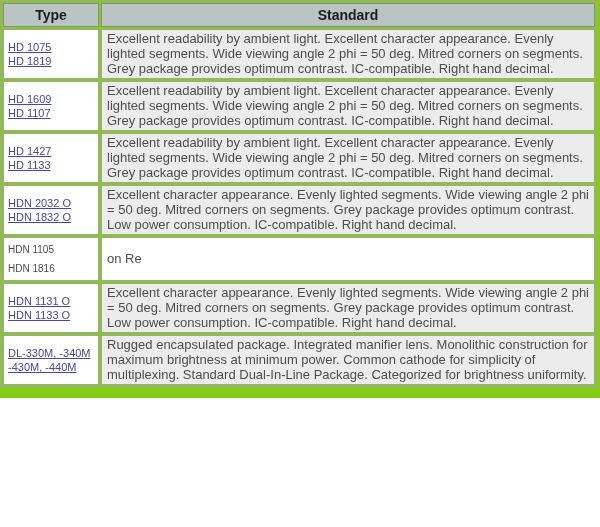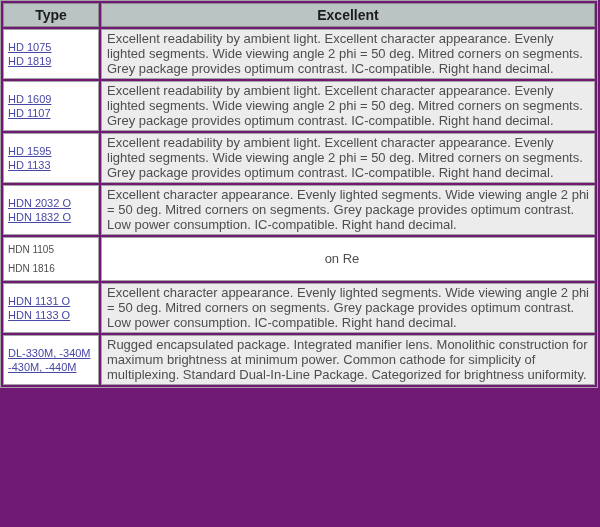--- a/index.html
+++ b/index.html
@@ -3,23 +3,23 @@
 <meta charset="utf-8">
 <style>
   html, body {
     margin: 0;
     padding: 0;
     background: #ffffff;
     font-family: "Liberation Sans", sans-serif;
   }
   .page {
     width: 600px;
-    height: 527px;
+    height: 398px;
     overflow: hidden;
-    background: #701a75;
+    background: #84cc16;
   }
   table.products {
     width: 598px;
     border-collapse: separate;
     border-spacing: 2px;
     border: 1px solid var(--border, #9f9f9f);
     table-layout: fixed;
     margin: 0;
   }
   col.type-col { width: 96px; }
@@ -62,59 +62,59 @@
     vertical-align: top;
     padding: 1px 3px 2px 5px;
     font-size: 13px;
     line-height: 15px;
     color: var(--text, #4e4e4e);
     margin-left: 17px;
   }
   td.features.plain {
     background: #ffffff;
     vertical-align: middle;
-    text-align: center;
+    text-align: left;
     padding-right: 17px;
     white-space: nowrap;
   }
 </style>
 </head>
 <body>
 
 <div class="page">
   <table class="products">
     <colgroup>
       <col class="type-col">
       <col>
     </colgroup>
     <tbody>
         <tr>
       <th>Type</th>
-      <th>Excellent</th>
+      <th>Standard</th>
     </tr>
 
     <tr>
       <td class="type">
         <a>HD 1075</a>
         <a>HD 1819</a>
       </td>
       <td class="features">Excellent readability by ambient light. Excellent character appearance. Evenly lighted segments. Wide viewing angle 2 phi = 50 deg. Mitred corners on segments. Grey package provides optimum contrast. IC-compatible. Right hand decimal.</td>
     </tr>
 
     <tr>
       <td class="type">
         <a>HD 1609</a>
         <a>HD 1107</a>
       </td>
       <td class="features">Excellent readability by ambient light. Excellent character appearance. Evenly lighted segments. Wide viewing angle 2 phi = 50 deg. Mitred corners on segments. Grey package provides optimum contrast. IC-compatible. Right hand decimal.</td>
     </tr>
 
     <tr>
       <td class="type">
-        <a>HD 1595</a>
+        <a>HD 1427</a>
         <a>HD 1133</a>
       </td>
       <td class="features">Excellent readability by ambient light. Excellent character appearance. Evenly lighted segments. Wide viewing angle 2 phi = 50 deg. Mitred corners on segments. Grey package provides optimum contrast. IC-compatible. Right hand decimal.</td>
     </tr>
 
     <tr>
       <td class="type">
         <a>HDN 2032 O</a>
         <a>HDN 1832 O</a>
       </td>

